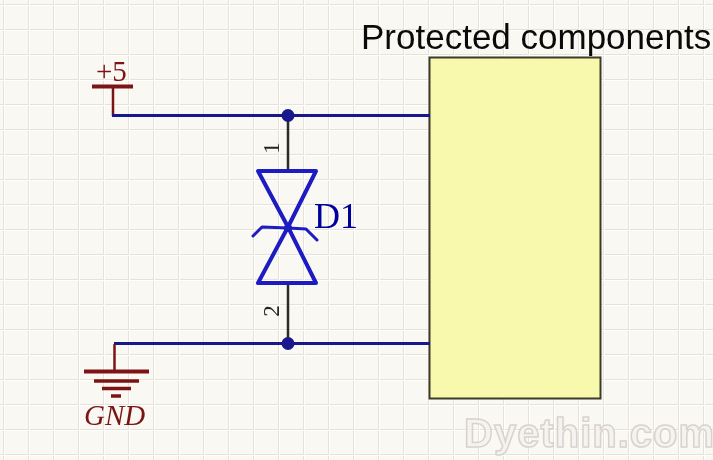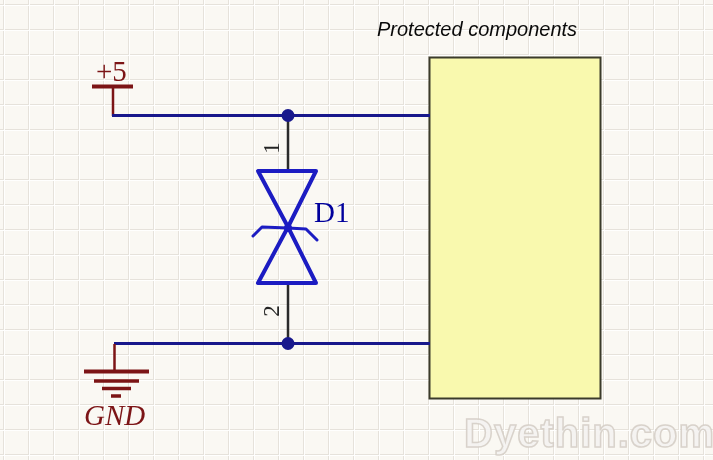--- a/index.html
+++ b/index.html
@@ -21,41 +21,40 @@
   }
 
   svg.layer { position: absolute; left: 0; top: 0; }
 
   .box-rect { stroke: #3b3b2b; stroke-width: 2; }
 
   .label { position: absolute; line-height: 1; white-space: nowrap; }
 
   .vcc-label   { left: 96px;  top: 57px;  font-size: 29px; color: #7c1416; }
   .gnd-label   { left: 84px;  top: 401px; font-size: 29px; color: #7c1416; font-style: italic; }
-  .d1-label    { left: 314px; top: 198px; font-size: 29px; color: #00009c; }
+  .d1-label    { left: 314px; top: 198px; font-size: 36px; color: #00009c; }
 
   .pin-num {
     position: absolute;
     font-size: 23px;
     color: #242424;
     transform: translate(-50%, -50%) rotate(-90deg);
     line-height: 1;
   }
   .pin-1 { left: 271px; top: 148px; }
   .pin-2 { left: 271px; top: 311px; }
 
   .title-label {
     position: absolute;
-    left: 377px; top: 18px;
+    left: 361px; top: 18px;
     font-family: "Liberation Sans", sans-serif;
-    font-size: 20px;
+    font-size: 35px;
     color: #0a0a0a;
     line-height: 1.1;
     white-space: nowrap;
-    font-style: italic;
   }
 
   .watermark {
     position: absolute;
     left: 464px; top: 411px;
     font-family: "Liberation Sans", sans-serif;
     font-weight: bold;
     font-size: 40px;
     letter-spacing: 1px;
     color: rgba(255,255,255,0.70);

